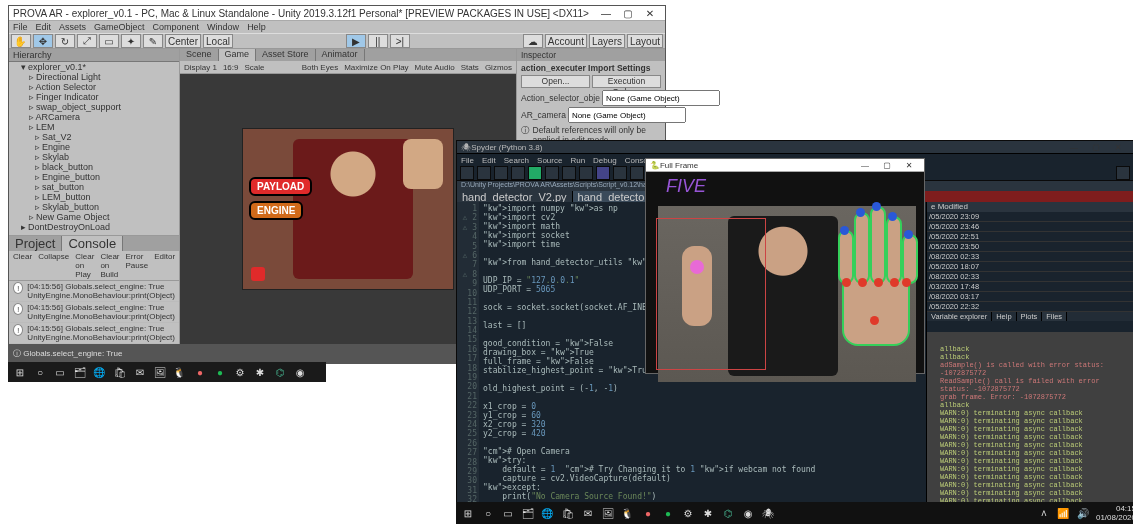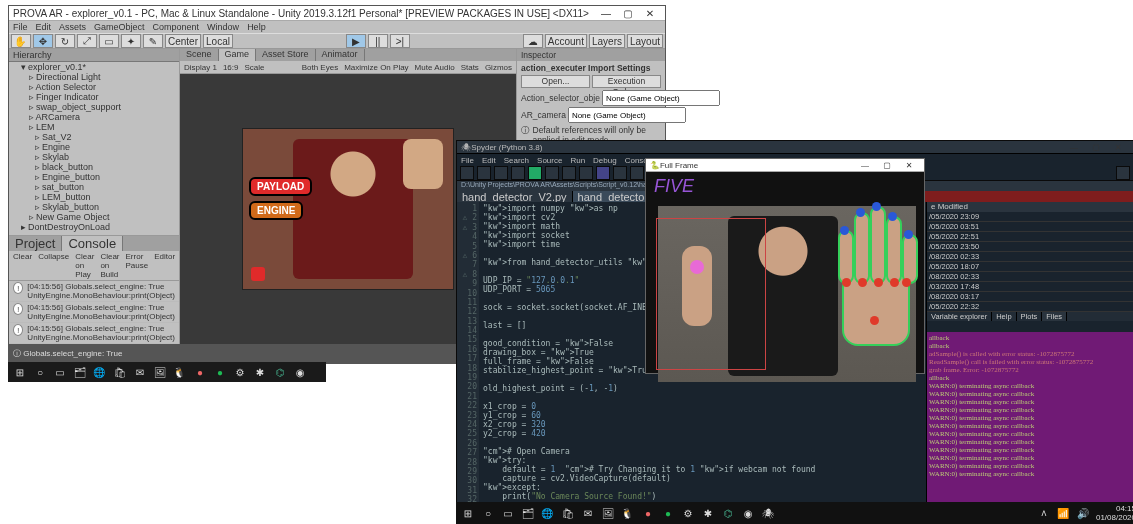--- a/index.html
+++ b/index.html
@@ -67,29 +67,29 @@
 .code{flex:1;padding:2px 4px 0;white-space:pre;color:#abb}.code .str{color:#6a8759}.code .num{color:#6897bb}
 .spy-right{width:206px;display:flex;flex-direction:column;border-left:1px solid #000}
 .spy-right .top{flex:0 0 130px;background:#19232d}
 .spy-right .dm{height:10px;font-size:8px;padding:0 4px;background:#2a343e}
 .spy-right .tbl{font-size:7.5px}
 .spy-right .tbl .r{display:flex;border-bottom:1px solid #333}
 .spy-right .tbl .c{flex:1;padding:0 2px;overflow:hidden;white-space:nowrap}
 .spy-right .tlow{display:flex;font-size:7.5px;background:#222c36}
 .spy-right .tlow .t{padding:0 4px;border-right:1px solid #000}
 .spy-right .tlow .t.sel{background:#2a343e}
-.spy-right .cons{flex:1;background:#701a75;color:#bc7;font-family:Liberation Serif, serif;font-size:7px;padding:2px;overflow:hidden}
+.spy-right .cons{flex:1;background:#404040;color:#bc7;font-family:Liberation Mono, monospace;font-size:7px;padding:13px;overflow:hidden}
 .spy-right .cons .err{color:#c77}
 .spy-status{height:12px;background:#19232d;border-top:1px solid #000;display:flex;font-size:7.5px;align-items:center;padding:0 6px;gap:10px}
 .spy-status .spacer{flex:1}
 
 .ff{position:absolute;left:645px;top:158px;width:278px;height:214px;background:#fff;border:1px solid #666;display:flex;flex-direction:column}
 .ff .titlebar{height:12px;font-size:8px}
 .ff .body{flex:1;background:#111;position:relative}
-.ff .lbl{position:absolute;left:8px;top:4px;font-style:italic;color:#9755d6;font-size:18px;font-weight:300}
+.ff .lbl{position:absolute;left:20px;top:4px;font-style:italic;color:#9755d6;font-size:18px;font-weight:300}
 .ff .region{position:absolute;border:1px solid #c44}
 .ff .r1{left:10px;top:46px;width:108px;height:150px}
 .ff .photo{position:absolute;left:12px;top:34px;width:258px;height:176px;background:linear-gradient(#6a6660,#5c5852)}
 .ff .person2{position:absolute;left:82px;top:44px;width:110px;height:160px;background:radial-gradient(circle at 50% 22%,#caa184 0 24px,transparent 25px),linear-gradient(#1a1a1a,#1a1a1a);border-radius:6px}
 .ff .finger{position:absolute;left:36px;top:74px;width:30px;height:80px;background:#caa184;border-radius:12px}
 .ff .pink{position:absolute;left:44px;top:88px;width:14px;height:14px;background:#e86ad6;border-radius:50%}
 .ff .hand5{position:absolute;right:6px;top:34px;width:86px;height:140px}
 .ff .hand5 .palm{position:absolute;left:10px;bottom:0;width:64px;height:70px;background:#caa184;border-radius:16px;border:2px solid #35d05a}
 .ff .hand5 .f{position:absolute;width:12px;background:#caa184;border:2px solid #35d05a;border-radius:8px}
 .ff .hand5 .j{position:absolute;width:9px;height:9px;border-radius:50%}
@@ -357,21 +357,21 @@
       <div class="code" id="code"><div><span class="&lt;span">"kw"</span>&gt;import numpy <span class="&lt;span">"kw"</span>&gt;as np</div><div><span class="&lt;span">"kw"</span>&gt;import cv2</div><div><span class="&lt;span">"kw"</span>&gt;import math</div><div><span class="&lt;span">"kw"</span>&gt;import socket</div><div><span class="&lt;span">"kw"</span>&gt;import time</div><div>&nbsp;</div><div><span class="&lt;span">"kw"</span>&gt;from hand_detector_utils <span class="&lt;span">"kw"</span>&gt;import *</div><div>&nbsp;</div><div>UDP_IP = <span class="str">"<span class="num">127</span>.<span class="num">0</span>.<span class="num">0</span>.<span class="num">1</span>"</span></div><div>UDP_PORT = <span class="num">5065</span></div><div>&nbsp;</div><div>sock = socket.socket(socket.AF_INET, socket.SOCK_</div><div>&nbsp;</div><div>last = []</div><div>&nbsp;</div><div>good_condition = <span class="&lt;span">"kw"</span>&gt;False</div><div>drawing_box = <span class="&lt;span">"kw"</span>&gt;True</div><div>full_frame = <span class="&lt;span">"kw"</span>&gt;False</div><div>stabilize_highest_point = <span class="&lt;span">"kw"</span>&gt;True</div><div>&nbsp;</div><div>old_highest_point = (-<span class="num">1</span>, -<span class="num">1</span>)</div><div>&nbsp;</div><div>x1_crop = <span class="num">0</span></div><div>y1_crop = <span class="num">60</span></div><div>x2_crop = <span class="num">320</span></div><div>y2_crop = <span class="num">420</span></div><div>&nbsp;</div><div><span class="&lt;span">"cm"</span>&gt;# Open Camera</div><div><span class="&lt;span">"kw"</span>&gt;try:</div><div>    default = <span class="num">1</span>  <span class="&lt;span">"cm"</span>&gt;# Try Changing it to <span class="num">1</span> <span class="&lt;span">"kw"</span>&gt;if webcam not found</div><div>    capture = cv2.VideoCapture(default)</div><div><span class="&lt;span">"kw"</span>&gt;except:</div><div>    print(<span class="str">"No Camera Source Found!"</span>)</div><div>&nbsp;</div><div><span class="&lt;span">"kw"</span>&gt;while capture.isOpened():</div></div>
     </div>
     <div class="spy-right">
       <div class="top">
         <div class="dm">e Modified</div>
         <div class="tbl" id="dates">
             <div class="r">
               <div class="c">/05/2020 23:09</div>
             </div>
             <div class="r">
-              <div class="c">/05/2020 03:51</div>
+              <div class="c">/05/2020 23:46</div>
             </div>
             <div class="r">
               <div class="c">/05/2020 22:51</div>
             </div>
             <div class="r">
               <div class="c">/05/2020 23:50</div>
             </div>
             <div class="r">
               <div class="c">/08/2020 02:33</div>
             </div>

